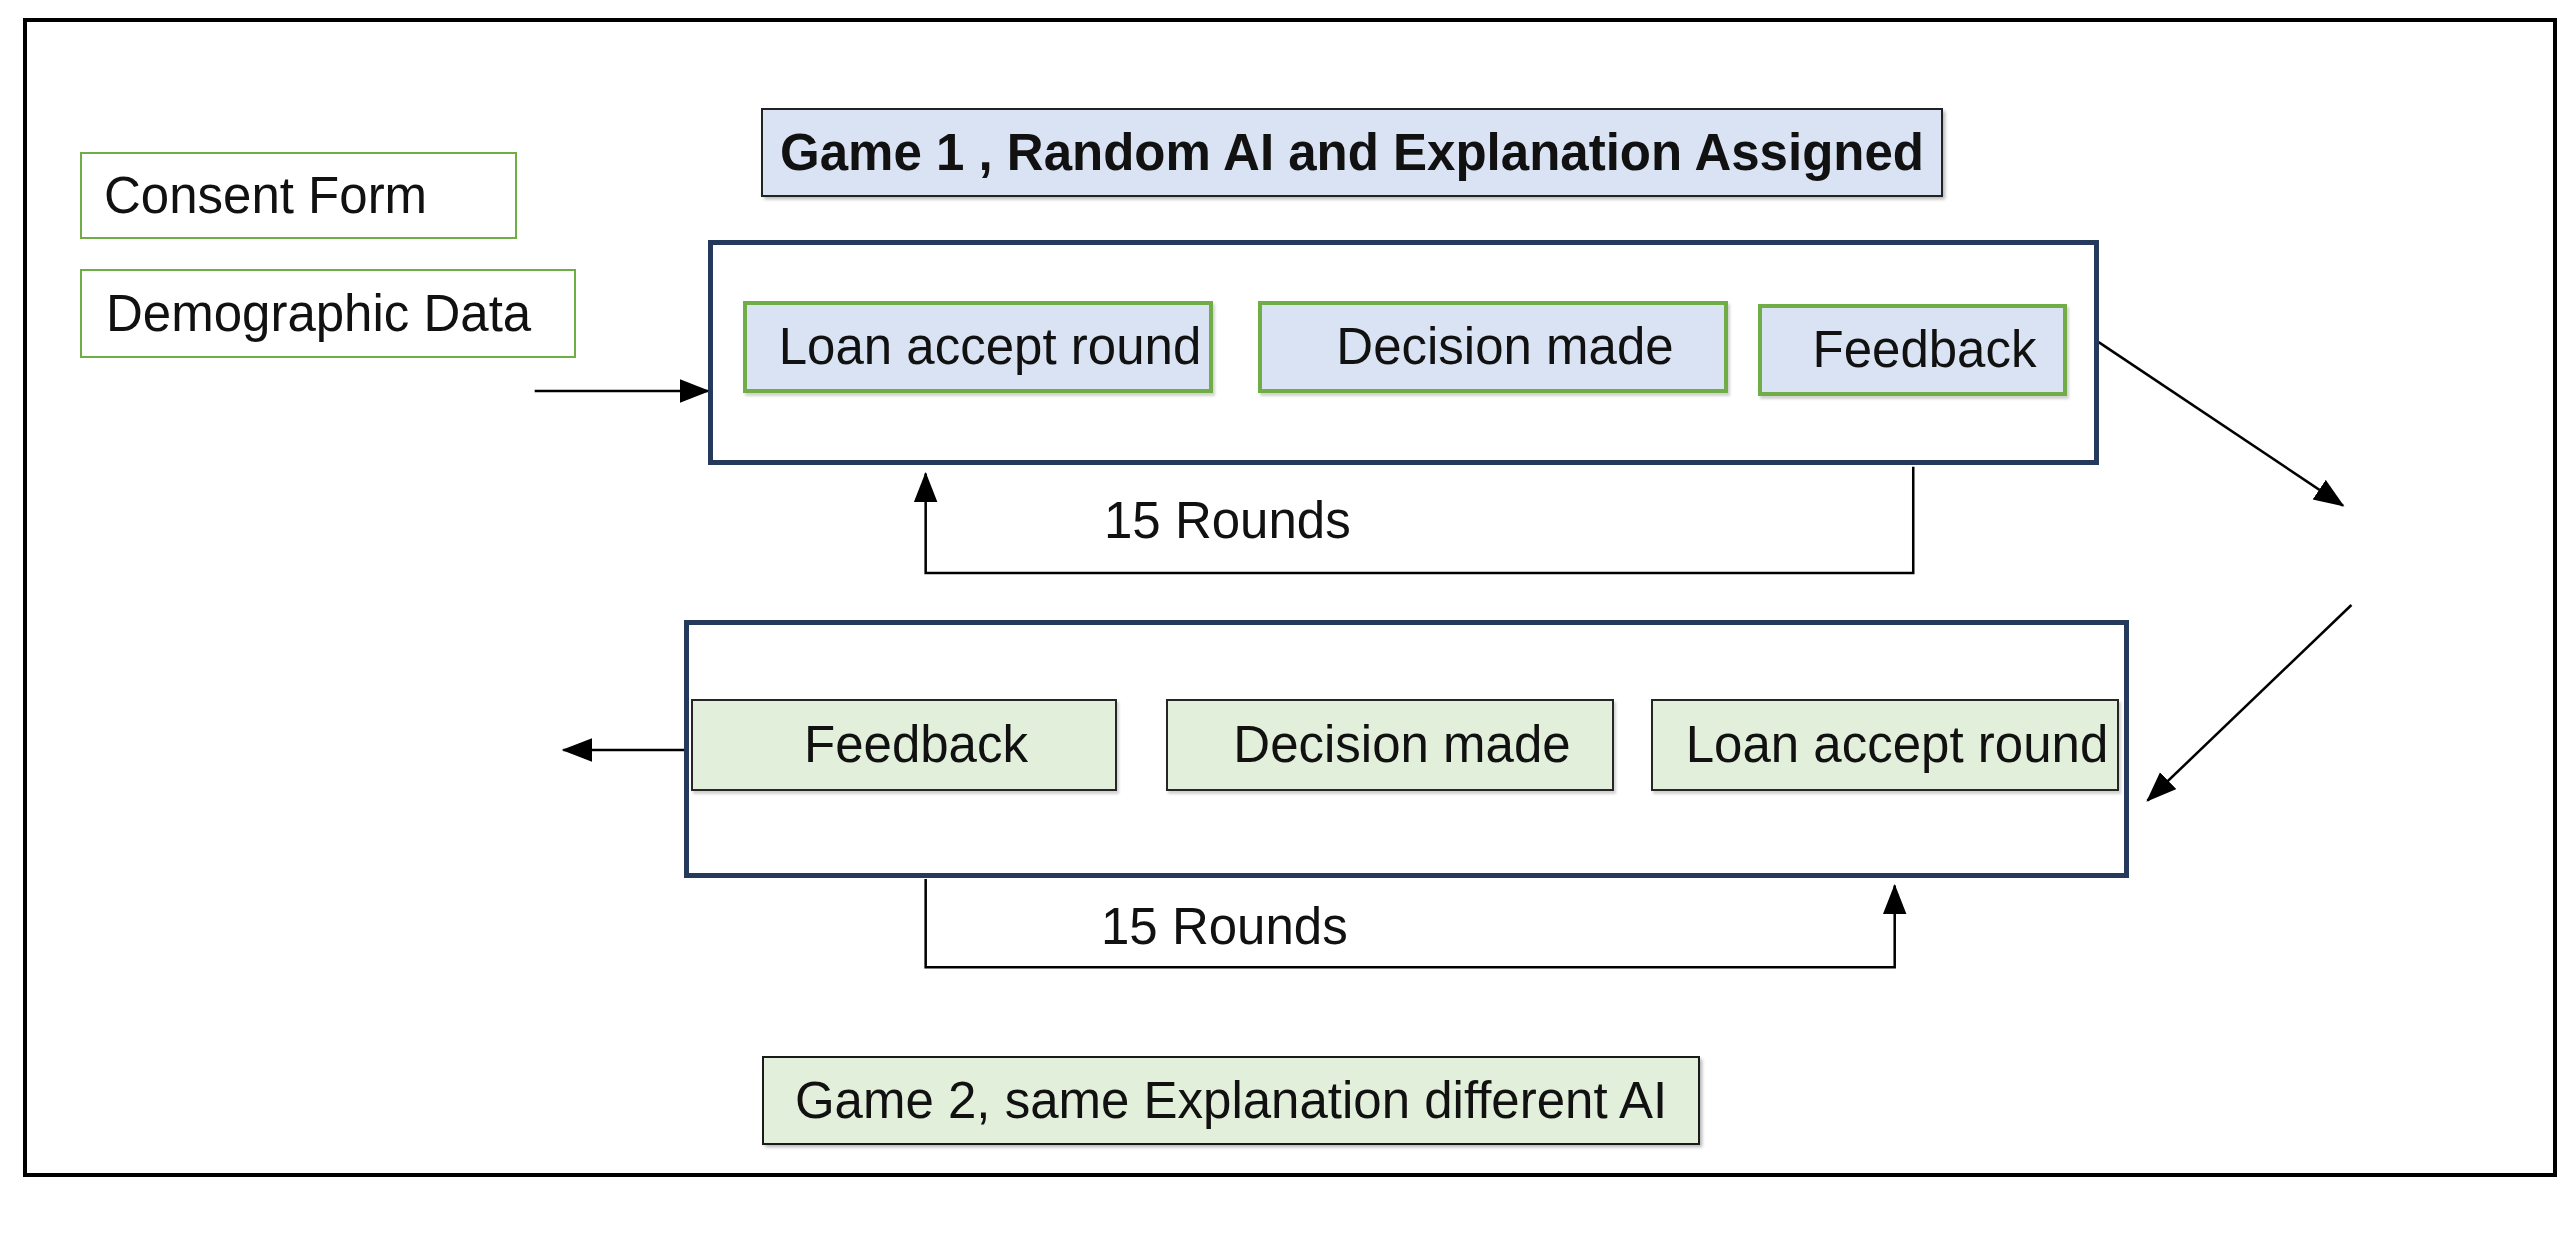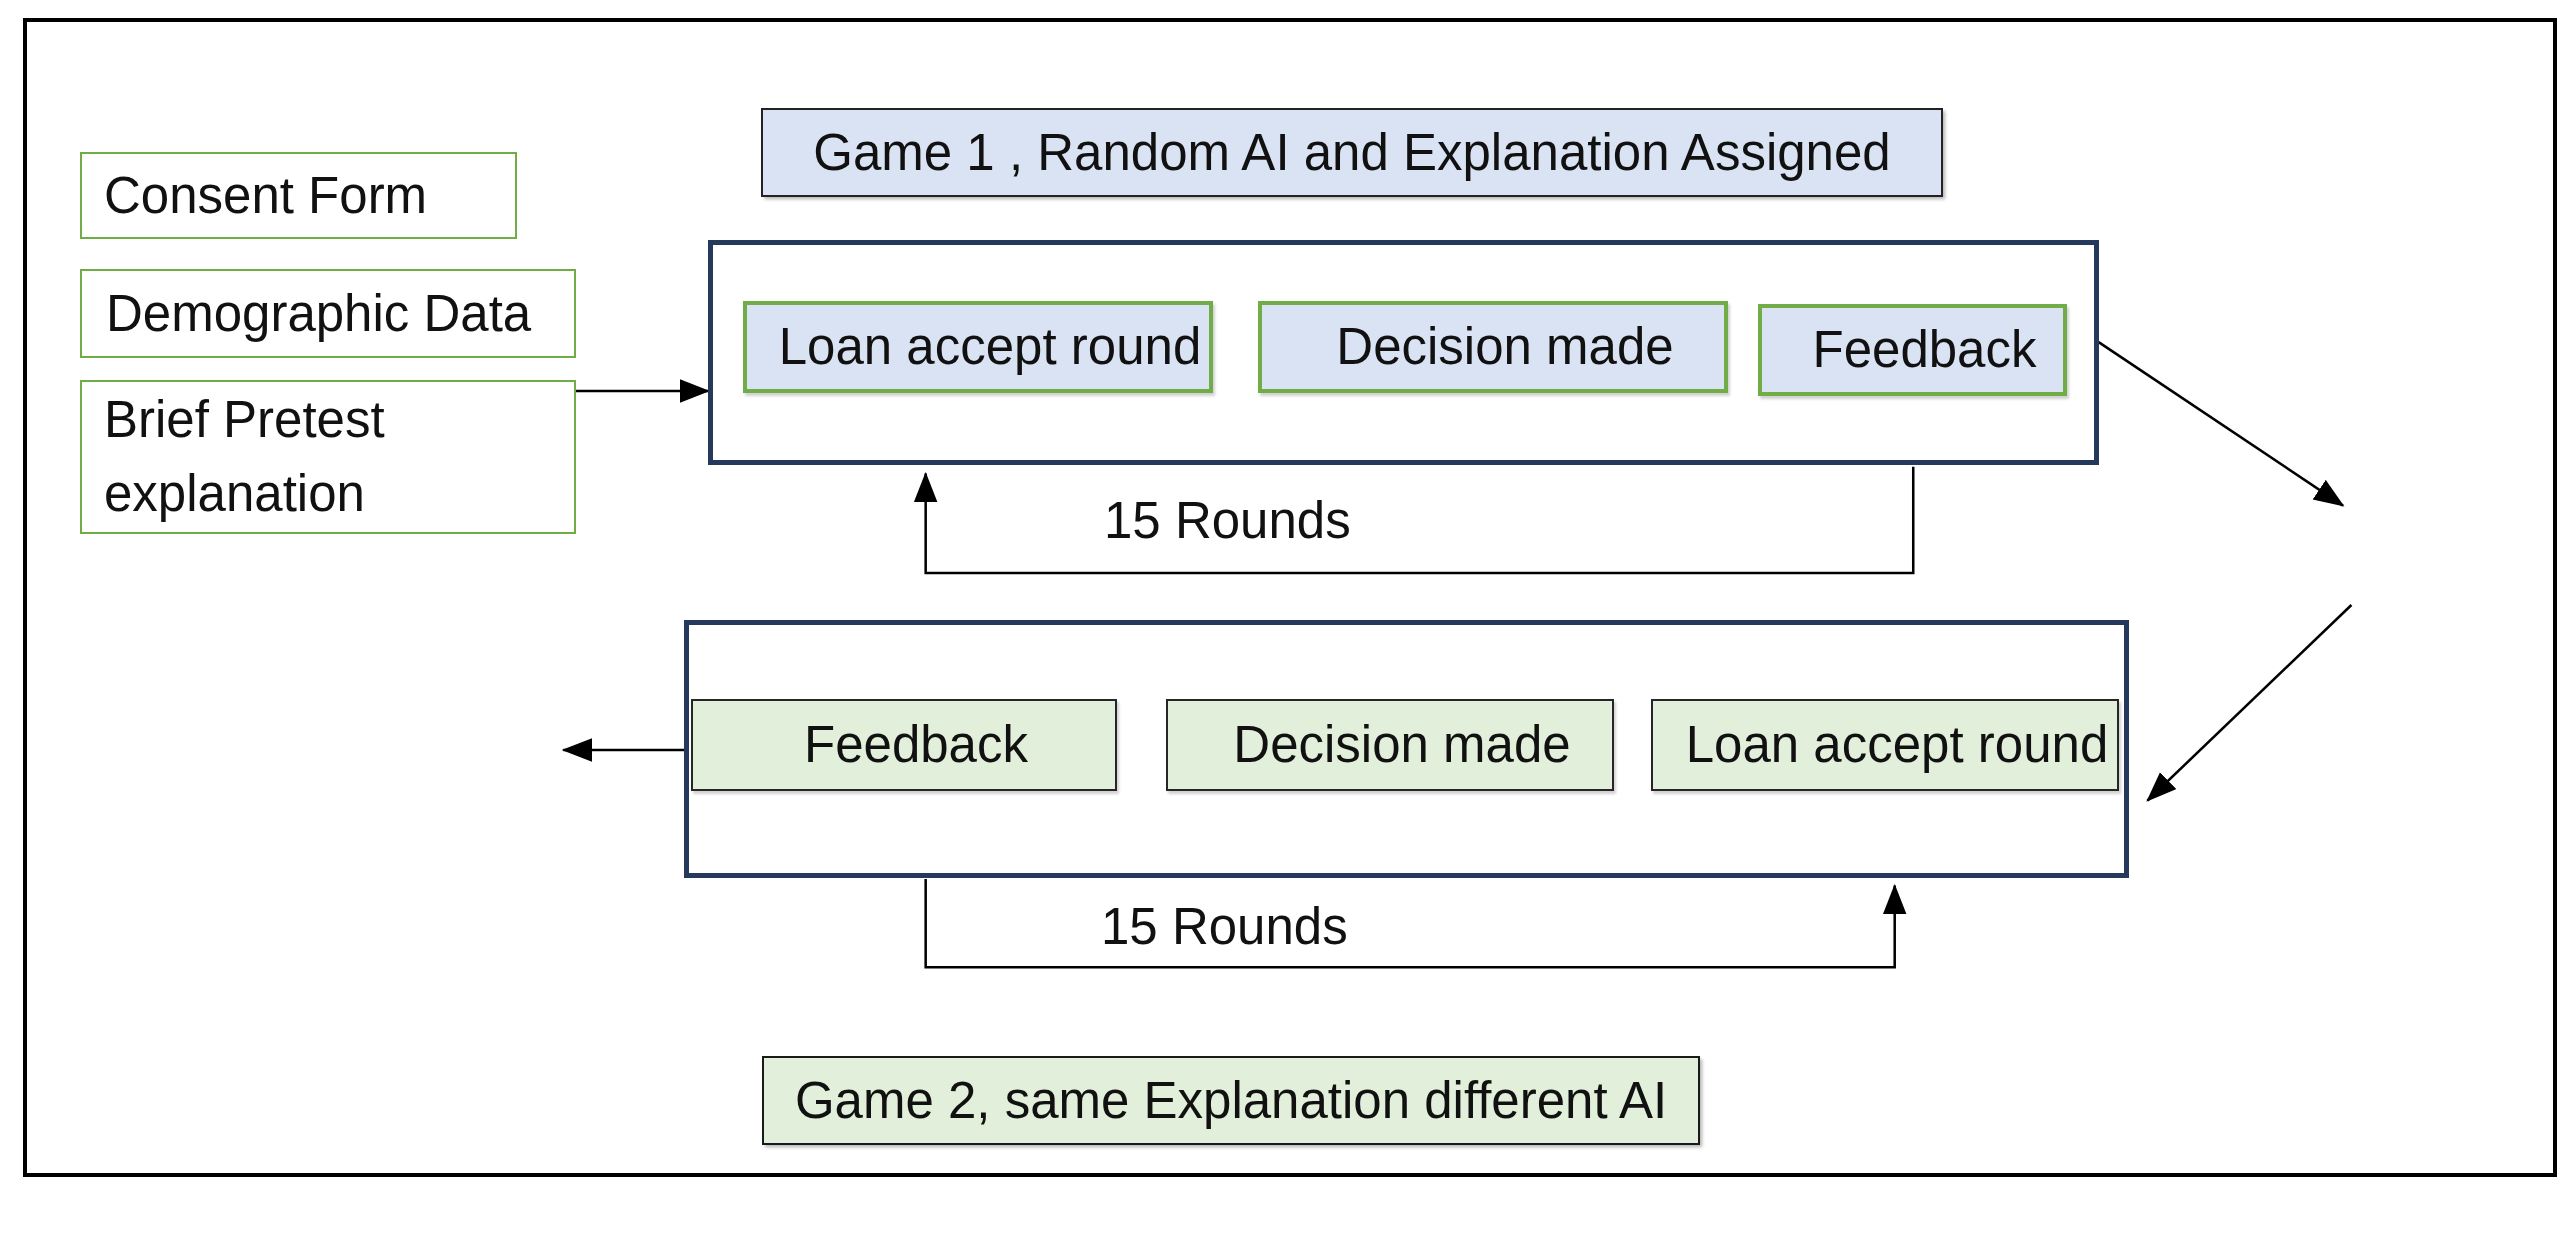--- a/index.html
+++ b/index.html
@@ -103,25 +103,22 @@
   </svg>
 
   <div class="box green-thin left-align" style="left:36px; top:152px; width:437px; height:87px;">
     <span>Consent Form</span>
   </div>
 
   <div class="box green-thin left-align" style="left:36px; top:269px; width:496px; height:89px;padding-left:24px;">
     <span>Demographic Data</span>
   </div>
 
-  <div class="box green-thin left-align wrap" style="left:36px; top:380px; width:496px; height:154px;">
-    <span>Brief Pretest explanation</span>
-  </div>
 
-  <div class="box fill-blue shadowed" style="left:761px; top:108px; width:1182px; height:89px; border:2.5px solid #222;">
+  <div class="box fill-blue shadowed" style="left:761px; top:108px; width:1182px; height:89px; border:2.5px solid #222;font-weight:bold;">
     <span>Game 1 , Random AI and Explanation Assigned</span>
   </div>
 
   <div class="navy-frame" style="position:absolute; box-sizing:border-box; left:708px; top:240px; width:1391px; height:225px; background:#fff;"></div>
 
   <div class="box fill-blue green-thick soft-shadow" style="left:743px; top:301px; width:470px; height:92px;">
     <span>Loan accept round</span>
   </div>
 
   <div class="box fill-blue green-thick soft-shadow" style="left:1258px; top:301px; width:470px; height:92px;">

